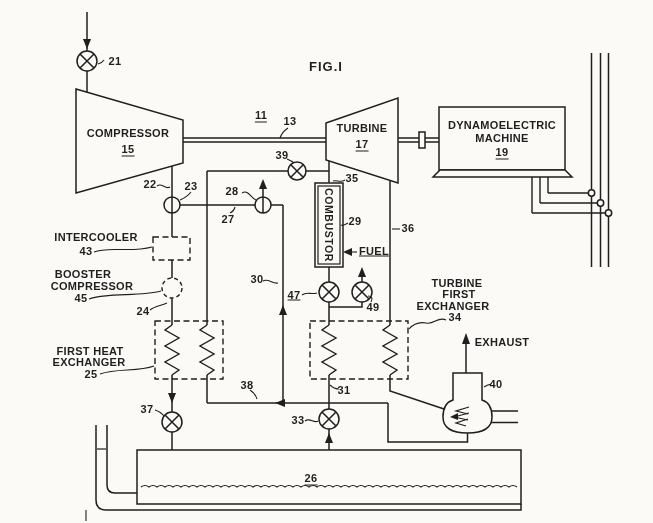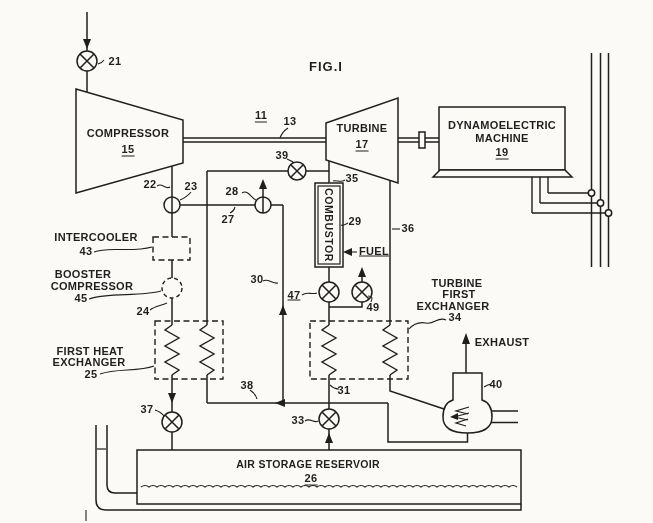--- a/index.html
+++ b/index.html
@@ -216,15 +216,14 @@
   <div class="lbl" style="left:344px;top:390px;">31</div>
 
   <div class="lbl" style="left:457px;top:283px;">TURBINE</div>
   <div class="lbl" style="left:459px;top:294px;">FIRST</div>
   <div class="lbl" style="left:453px;top:306px;">EXCHANGER</div>
   <div class="lbl" style="left:455px;top:317px;">34</div>
 
   <div class="lbl" style="left:502px;top:342px;">EXHAUST</div>
   <div class="lbl" style="left:496px;top:384px;">40</div>
 
-  <div class="lbl sm" style="left:308px;top:464px;">AIR STORAGE RESERVOIR</div>
   <div class="lbl u" style="left:311px;top:479px;">26</div>
 </div>
 
 </body></html>

